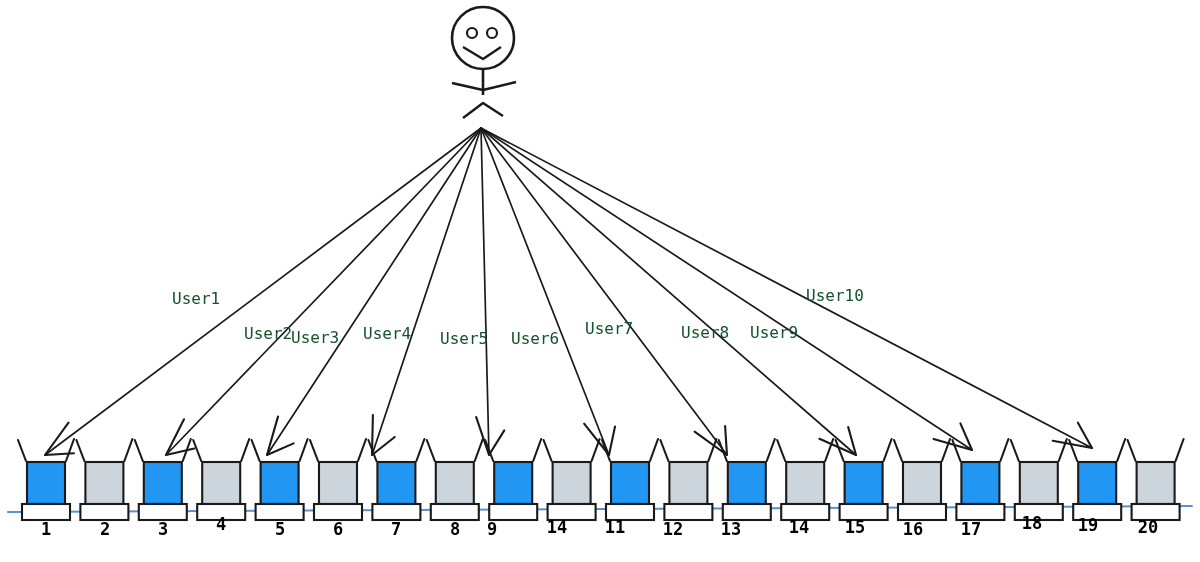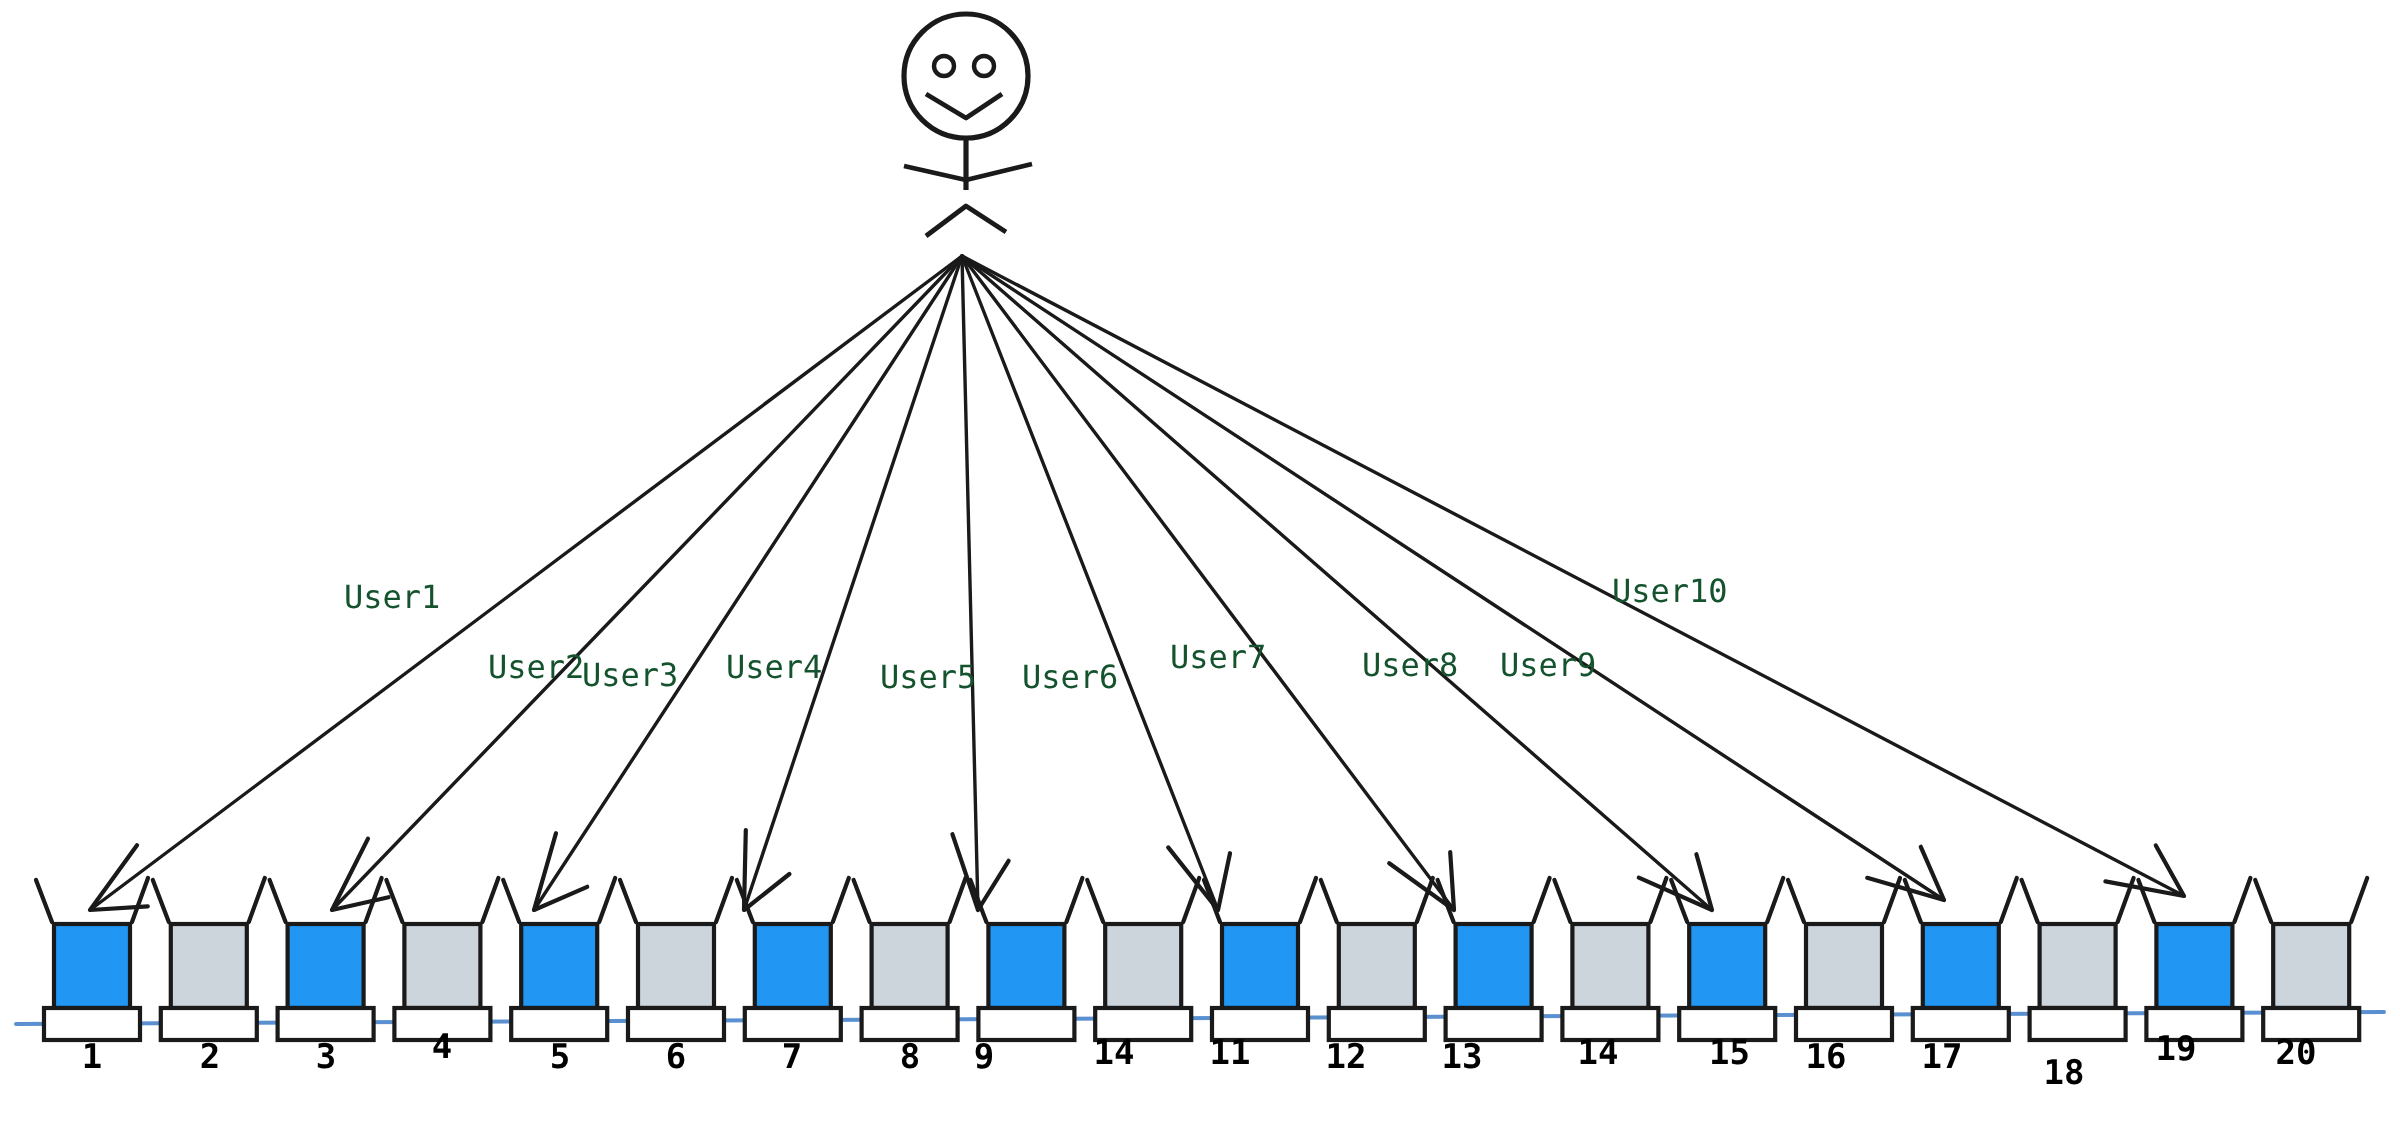--- a/index.html
+++ b/index.html
@@ -244,19 +244,19 @@
     <div class="cart-label" style="left: 260px; top: 521px; width: 40px;">5</div>
     <div class="cart-label" style="left: 318px; top: 521px; width: 40px;">6</div>
     <div class="cart-label" style="left: 376px; top: 521px; width: 40px;">7</div>
     <div class="cart-label" style="left: 435px; top: 521px; width: 40px;">8</div>
     <div class="cart-label" style="left: 472px; top: 521px; width: 40px;">9</div>
     <div class="cart-label" style="left: 537px; top: 519px; width: 40px;">14</div>
     <div class="cart-label" style="left: 595px; top: 519px; width: 40px;">11</div>
     <div class="cart-label" style="left: 653px; top: 521px; width: 40px;">12</div>
     <div class="cart-label" style="left: 711px; top: 521px; width: 40px;">13</div>
     <div class="cart-label" style="left: 779px; top: 519px; width: 40px;">14</div>
-    <div class="cart-label" style="left: 835px; top: 519px; width: 40px; text-align: right;">15</div>
+    <div class="cart-label" style="left: 835px; top: 519px; width: 40px;">15</div>
     <div class="cart-label" style="left: 893px; top: 521px; width: 40px;">16</div>
     <div class="cart-label" style="left: 951px; top: 521px; width: 40px;">17</div>
-    <div class="cart-label" style="left: 1012px; top: 515px; width: 40px; margin-top: 14px;">18</div>
+    <div class="cart-label" style="left: 1012px; top: 515px; width: 40px;">18</div>
     <div class="cart-label" style="left: 1068px; top: 517px; width: 40px;">19</div>
     <div class="cart-label" style="left: 1128px; top: 519px; width: 40px;">20</div>
   </div>
 
 </body></html>

